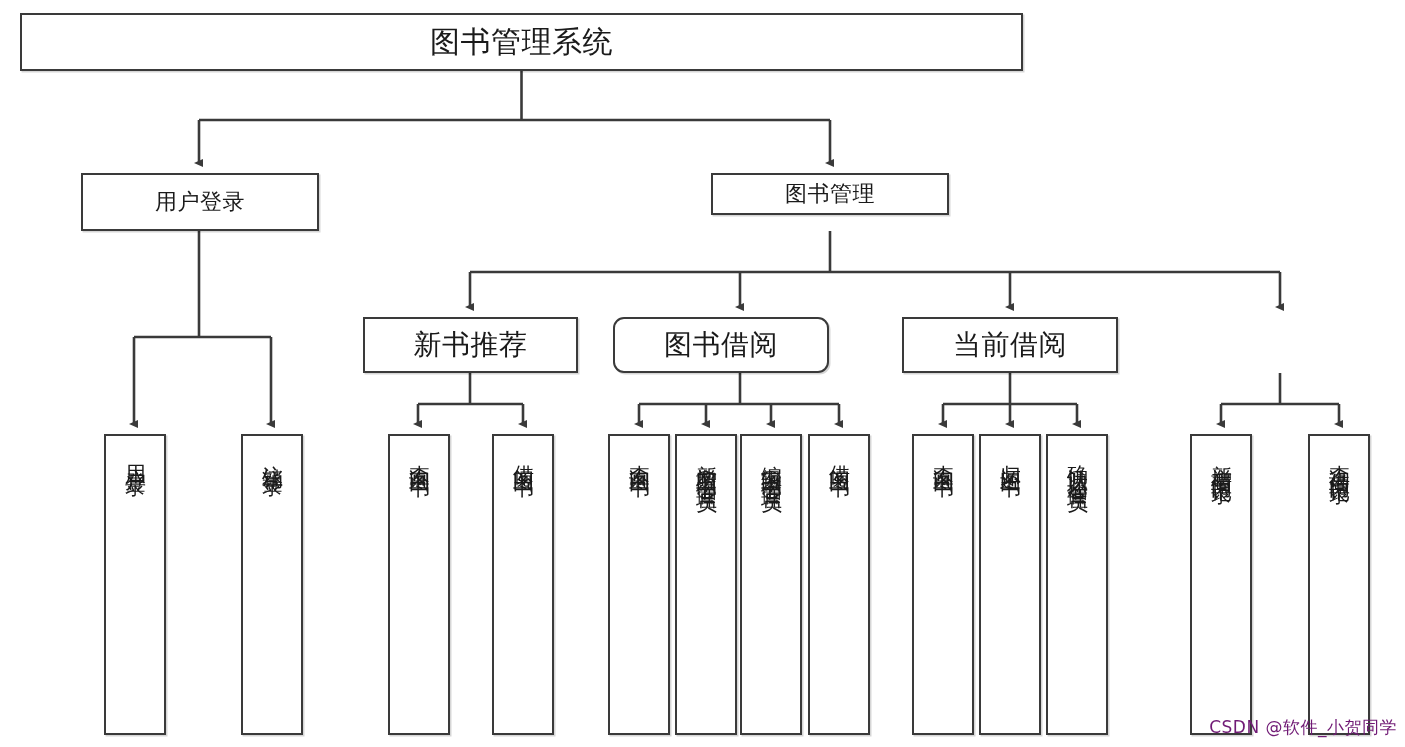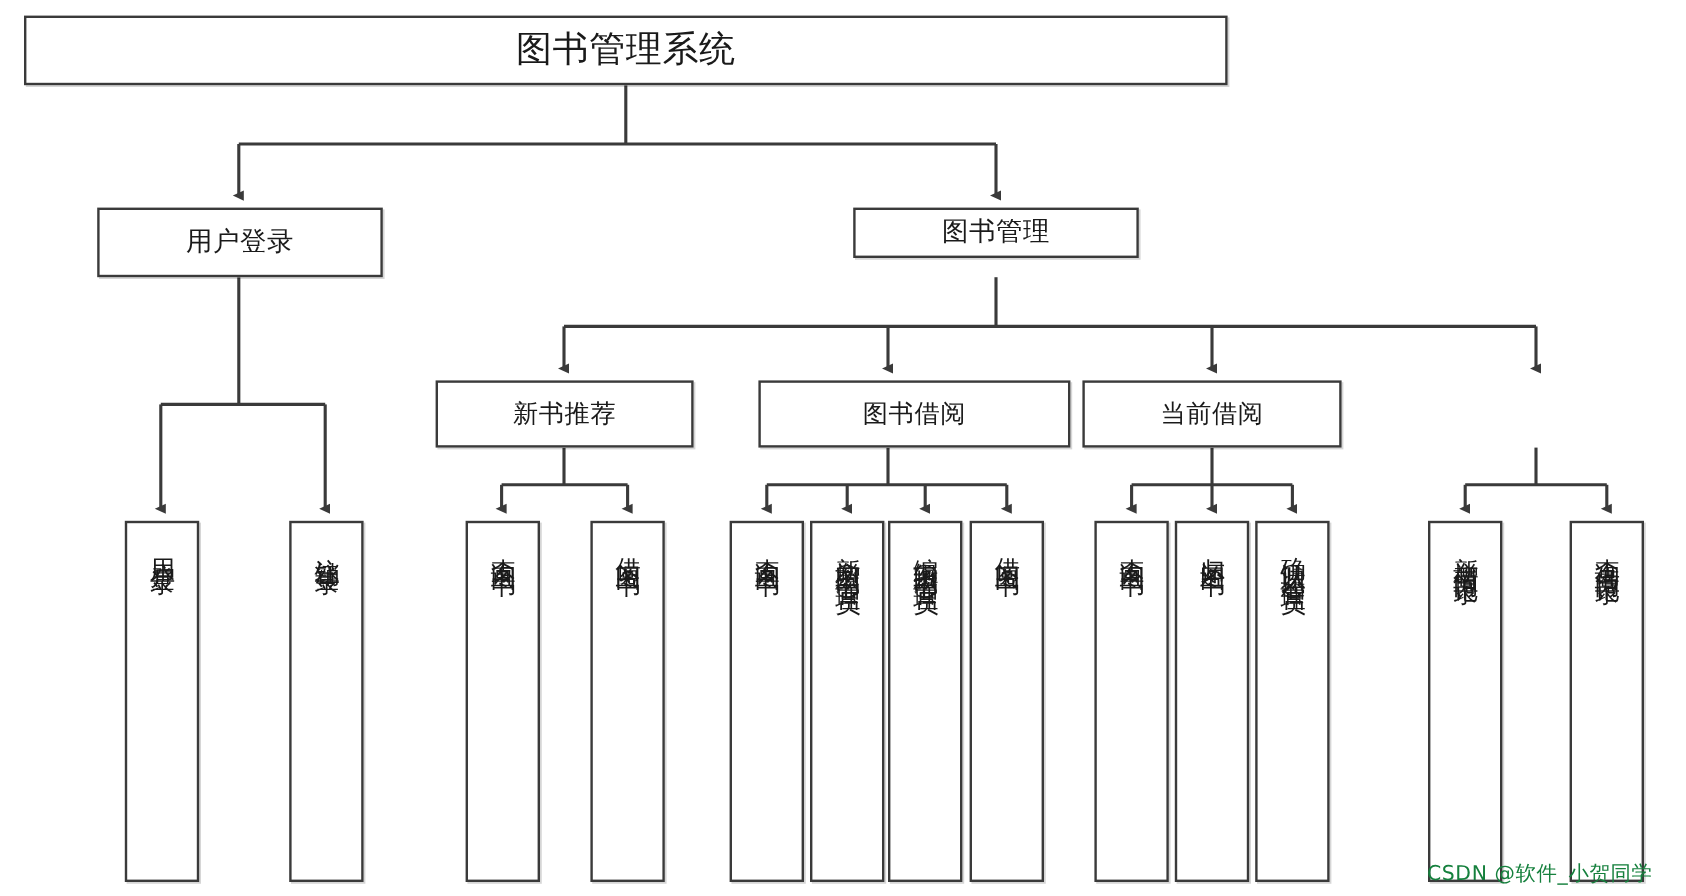--- a/index.html
+++ b/index.html
@@ -35,45 +35,45 @@
     color: #1a1a1a;
     box-shadow: 1.5px 1.5px 0 rgba(0,0,0,0.16);
   }
   .node.root {
     font-size: 30px;
   }
   .node.l2 {
     font-size: 22px;
   }
   .node.l3 {
-    font-size: 21px;
+    font-size: 28px;
   }
   .node.leaf {
     font-size: 21px;
     padding: 12px 0;
     align-items: flex-start;
   }
   .vtext {
     writing-mode: vertical-rl;
     text-orientation: upright;
     letter-spacing: 4px;
     line-height: 1;
     white-space: nowrap;
   }
   .htext {
     line-height: 1;
     letter-spacing: 0.5px;
     white-space: nowrap;
   }
   #watermark {
     position: absolute;
-    right: 28px;
+    right: 8px;
     bottom: 8px;
     font-size: 17px;
-    color: #15803d;
+    color: #701a75;
     letter-spacing: 0.5px;
     white-space: nowrap;
     pointer-events: none;
   }
 </style>
 </head>
 <body>
 
 <div id="canvas">
 
@@ -139,21 +139,21 @@
   </div>
 
   <div class="node l2" style="left:711px; top:173px; width:238px; height:42px;">
     <span class="htext">图书管理</span>
   </div>
 
   <div class="node l3" style="left:363px; top:317px; width:215px; height:56px;">
     <span class="htext">新书推荐</span>
   </div>
 
-  <div class="node l3" style="left:632px; top:317px; width:260px; height:56px;">
+  <div class="node l3" style="left:613px; top:317px; width:216px; height:56px;border-radius:11px;">
     <span class="htext">图书借阅</span>
   </div>
 
   <div class="node l3" style="left:902px; top:317px; width:216px; height:56px;text-align:center;">
     <span class="htext">当前借阅</span>
   </div>
 
 
   <div class="node leaf" style="left:104px; top:434px; width:62px; height:301px;">
     <span class="vtext">用户登录</span>

